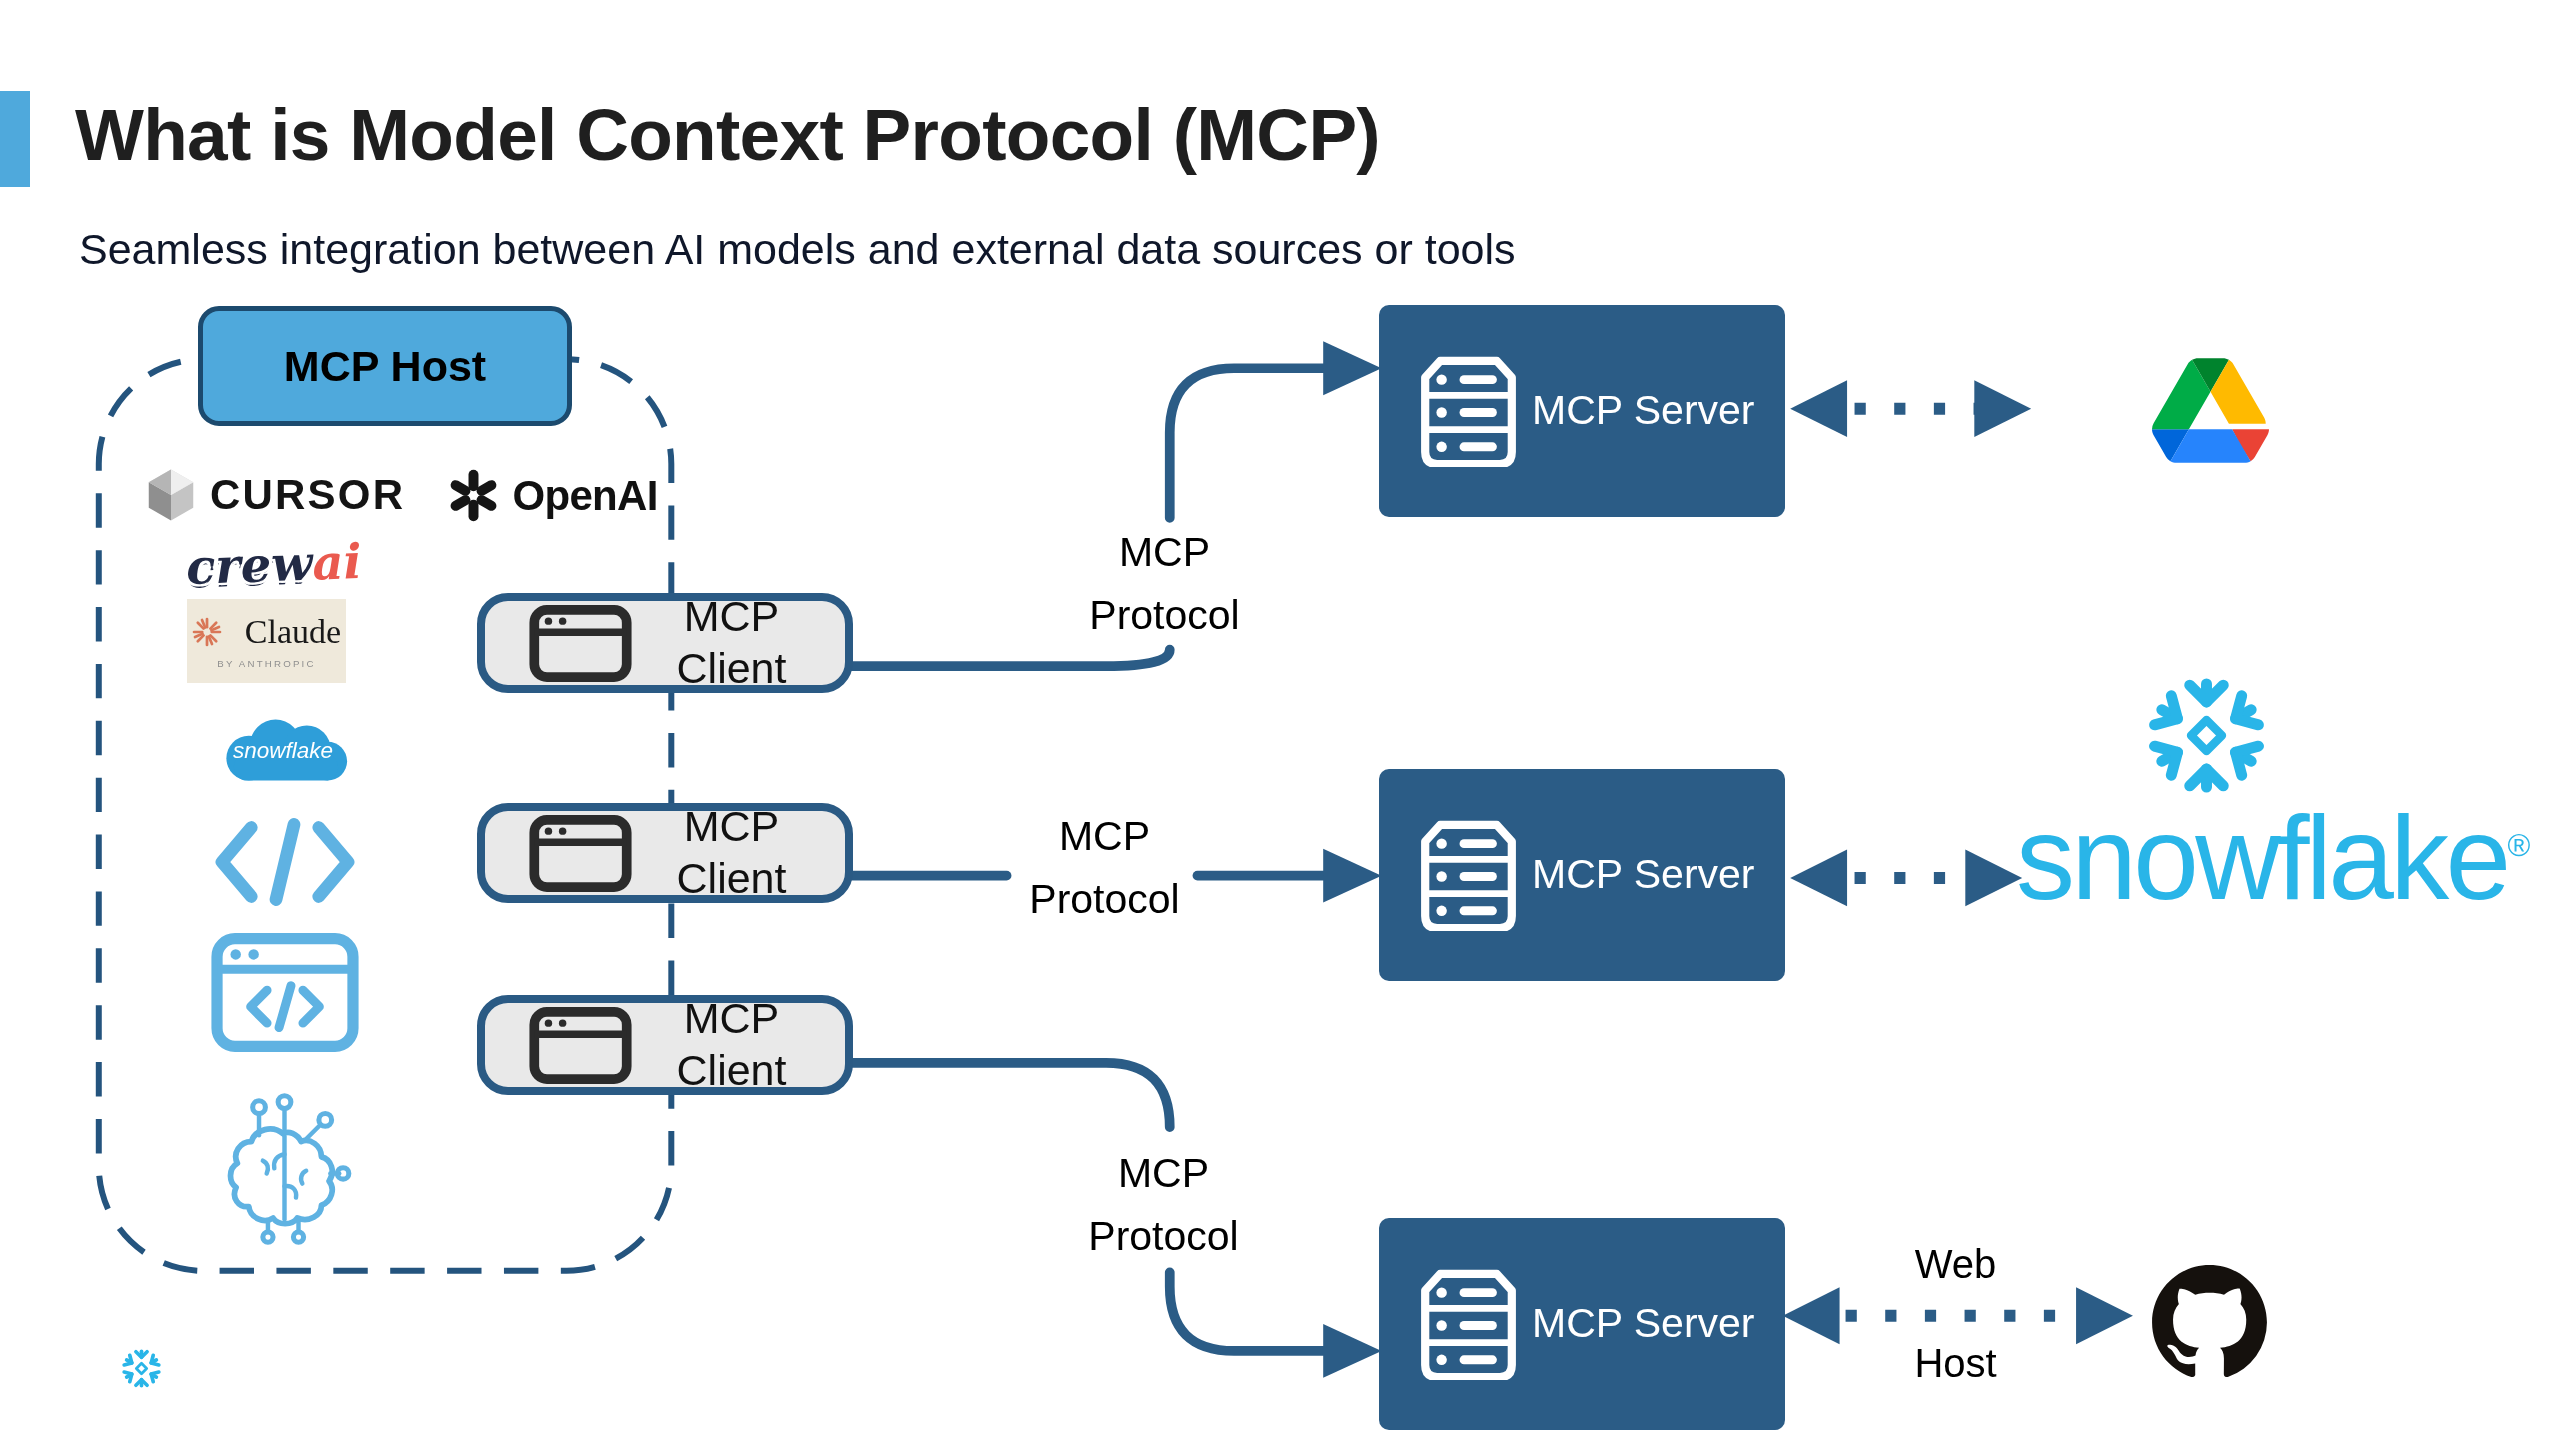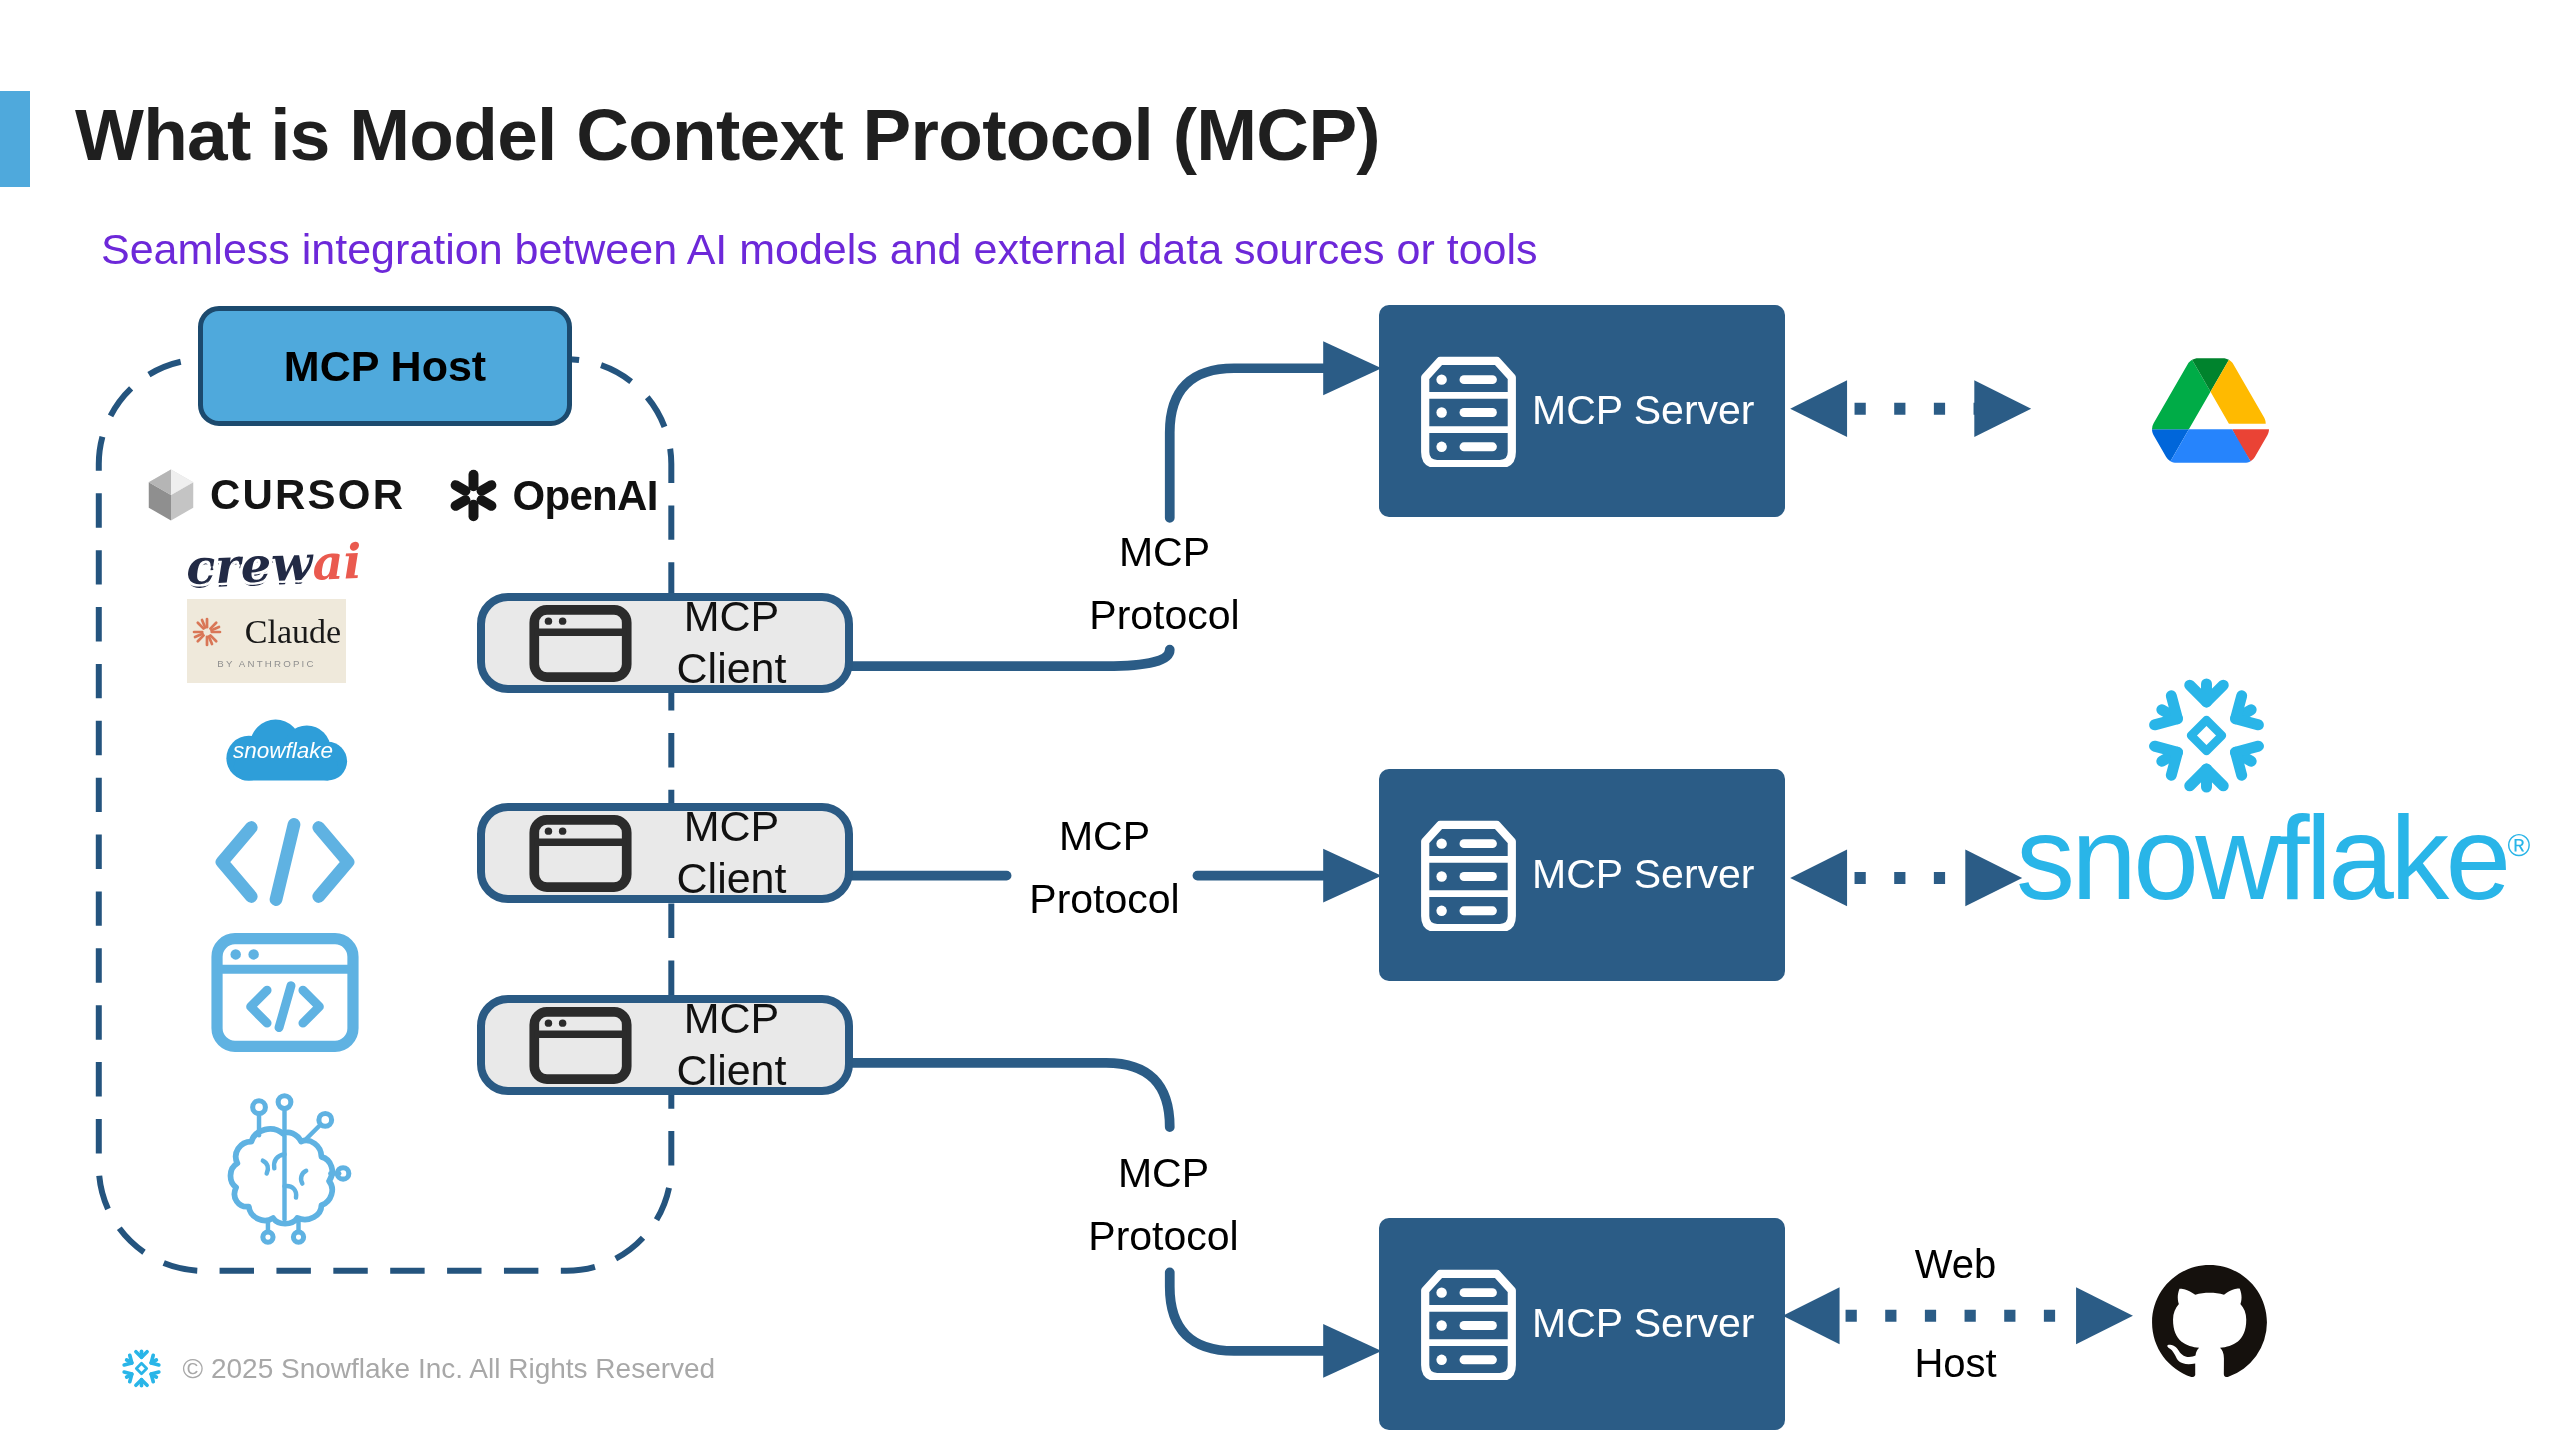--- a/index.html
+++ b/index.html
@@ -2,21 +2,21 @@
 <html style="font-size:12px"><head>
 <meta charset="utf-8">
 <style>
   html,body{margin:0;padding:0;background:#ffffff;}
   body{width:2576px;height:1443px;position:relative;font-family:"Liberation Sans",sans-serif;overflow:hidden;}
   .abs{position:absolute;}
 
   
   .accent-bar{left:0;top:91px;width:30px;height:96px;background:#4FA9DC;}
   .title{left:75px;top:93px;font-size:73px;font-weight:700;color:#1f1f1f;letter-spacing:-0.7px;white-space:nowrap;}
-  .subtitle{left:79px;top:225px;font-size:43px;color:#6d28d9;white-space:nowrap;margin-left:22px;}
+  .subtitle{left:79px;top:225px;font-size:43px;color:#0f172a;white-space:nowrap;}
 
   
   .lines{left:0;top:0;z-index:1;}
 
   
   .host-box{left:198px;top:306px;width:374px;height:120px;background:#4FA9DC;border:5.2px solid #1C4A6E;border-radius:21px;display:flex;align-items:center;justify-content:center;z-index:3;box-sizing:border-box;}
   .host-box span{font-size:43px;font-weight:700;color:#000;}
 
   .logo-row{display:flex;align-items:center;z-index:3;}
   .cursor-logo{left:147px;top:468px;gap:15px;}
@@ -397,15 +397,14 @@
           <path d="M0 -80 V-52"></path>
           <path d="M-26 -78 L0 -52 L26 -78"></path>
         </g>
       <g transform="rotate(300)">
           <path d="M0 -80 V-52"></path>
           <path d="M-26 -78 L0 -52 L26 -78"></path>
         </g>
       <path d="M0 -24 L24 0 L0 24 L-24 0 Z" stroke-width="13"></path>
     </g>
   </svg>
-  <span class="copyright">© 2025 Snowflake Inc. All Rights Reserved</span>
 </div>
 
 
 </body></html>

